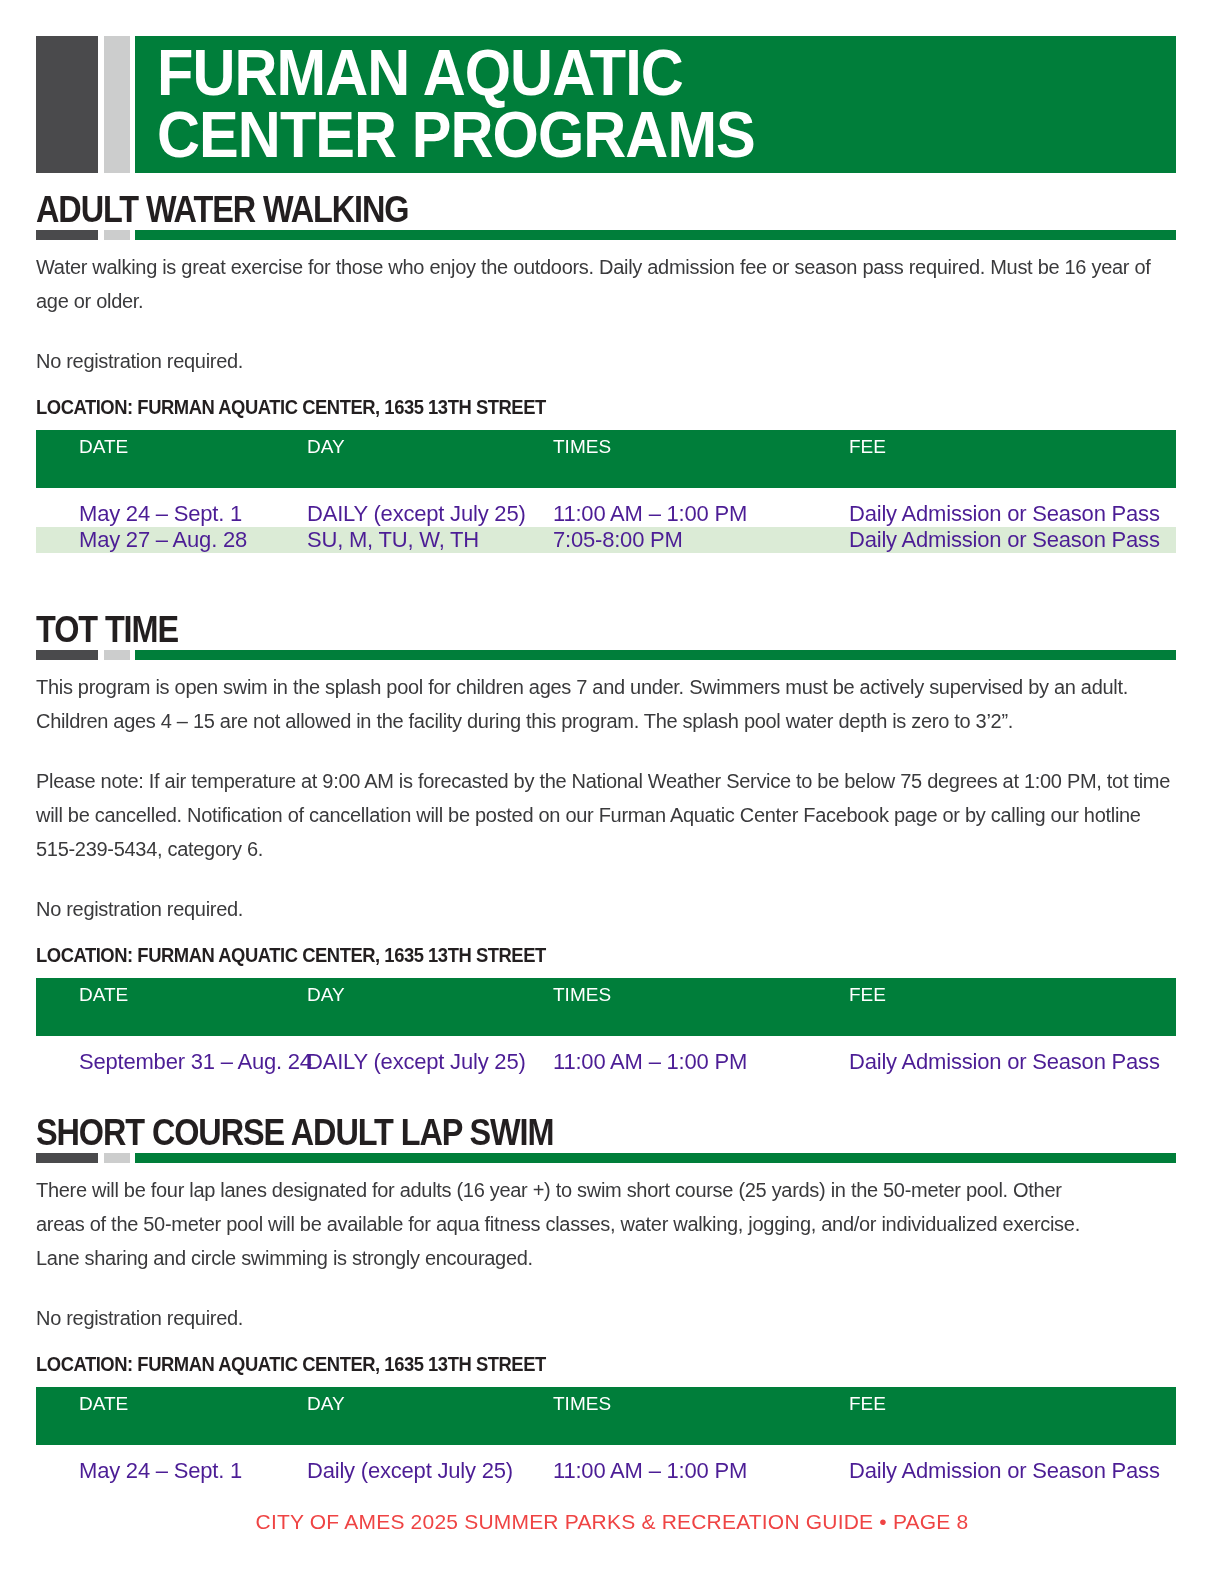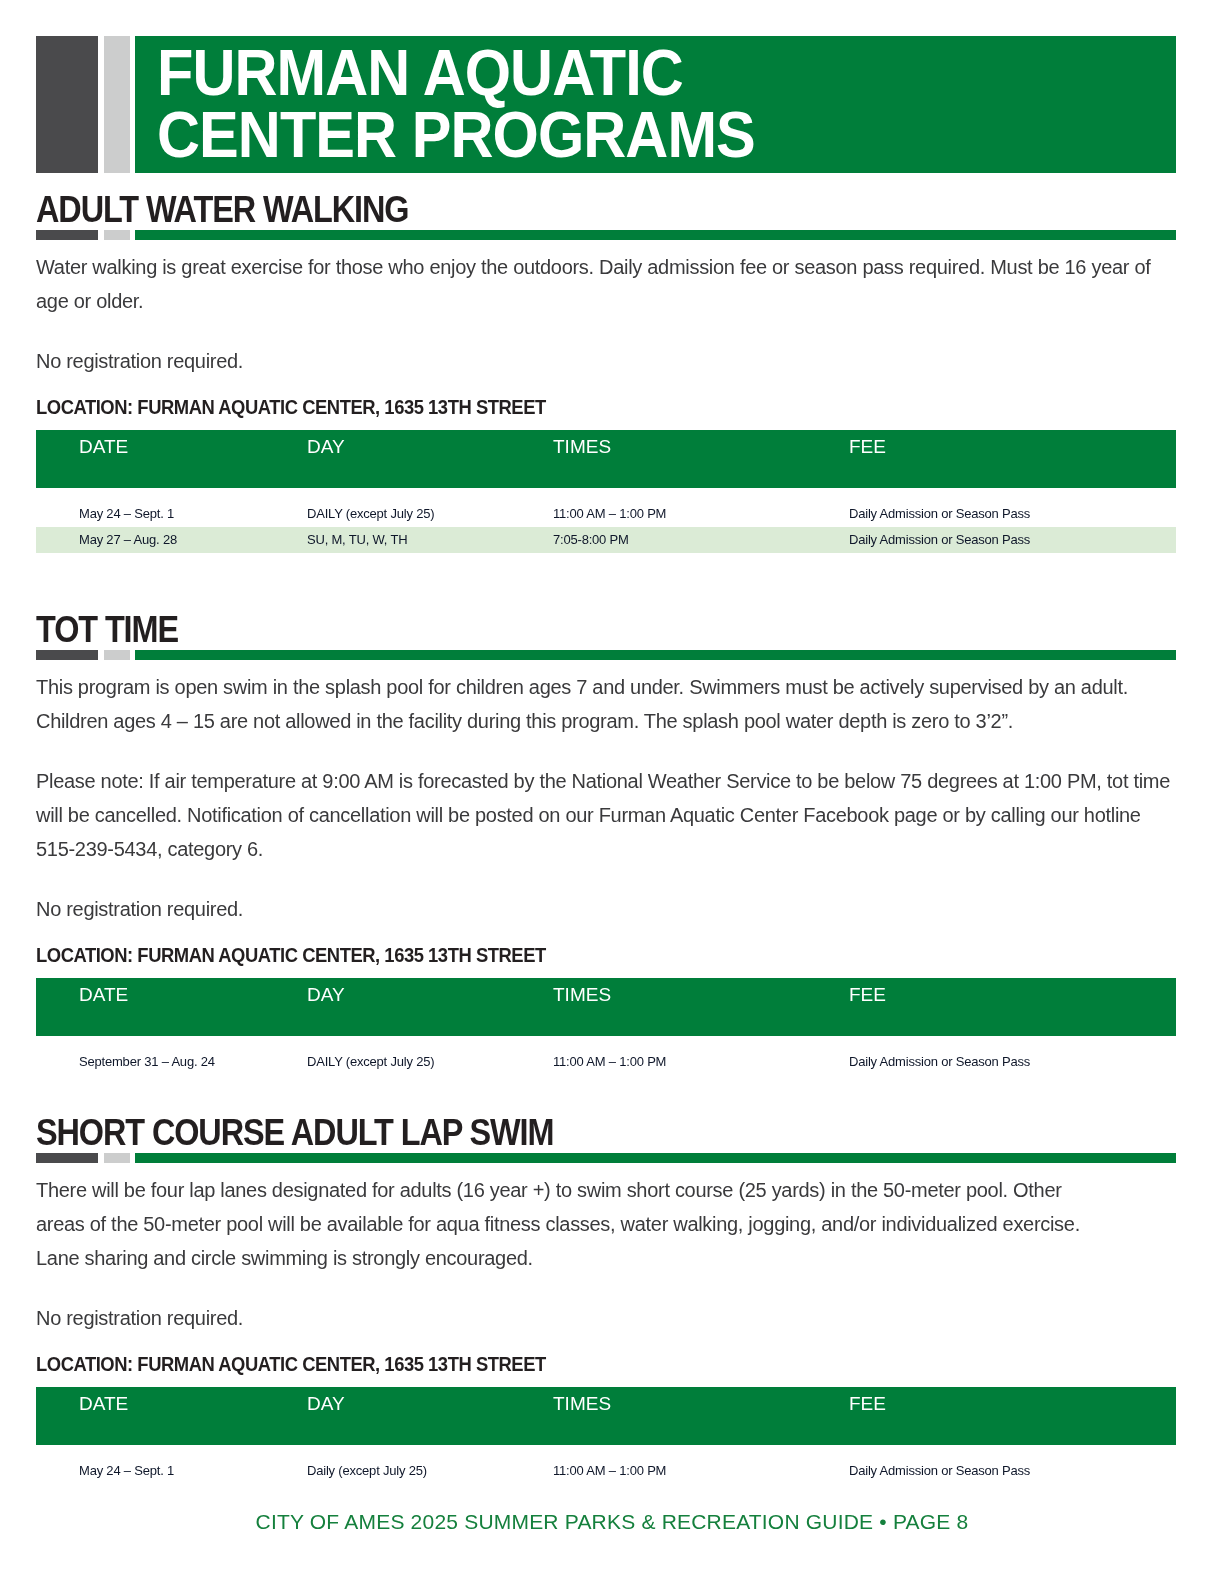--- a/index.html
+++ b/index.html
@@ -21,24 +21,24 @@
 
   .para { font-size: 20px; line-height: 34px; color: #3a3a3c; letter-spacing: -0.3px; }
   .gap { height: 26px; }
   .location { font-weight: bold; font-size: 20px; line-height: 26px; color: #231f20; letter-spacing: -0.5px; transform: scaleX(0.92); transform-origin: left; white-space: nowrap; }
 
   .tbl { width: 1140px; }
   .tbl-head { height: 58px; background: #007e3a; position: relative; }
   .tbl-head span { position: absolute; top: 6px; color: #ffffff; font-size: 19px; line-height: 22px; }
   .tbl-row { height: 26px; position: relative; }
   .tbl-row.alt { background: #dbebd6; }
-  .tbl-row span { position: absolute; top: 2px; font-size: 13px; line-height: 22px; color: #0f172a; white-space: nowrap; letter-spacing: -0.2px; }
+  .tbl-row span { position: absolute; top: 2px; font-size: 22px; line-height: 22px; color: #4c1d95; white-space: nowrap; letter-spacing: -0.2px; }
   .c1 { left: 18px; margin-left: 25px; } .c2 { left: 271px; } .c3 { left: 517px; } .c4 { left: 813px; text-align: right; }
 
-  .footer { position: absolute; left: 0; width: 1224px; top: 1509px; text-align: center; color: #15803d; font-size: 21px; line-height: 26px; letter-spacing: 0.2px; }
+  .footer { position: absolute; left: 0; width: 1224px; top: 1509px; text-align: center; color: #ef4444; font-size: 21px; line-height: 26px; letter-spacing: 0.2px; }
 </style>
 </head>
 <body>
 
 <div class="masthead">
   <div class="bar-dark"></div>
   <div class="bar-light"></div>
   <div class="bar-green">
     <h1>
       <span>FURMAN AQUATIC</span><br>

